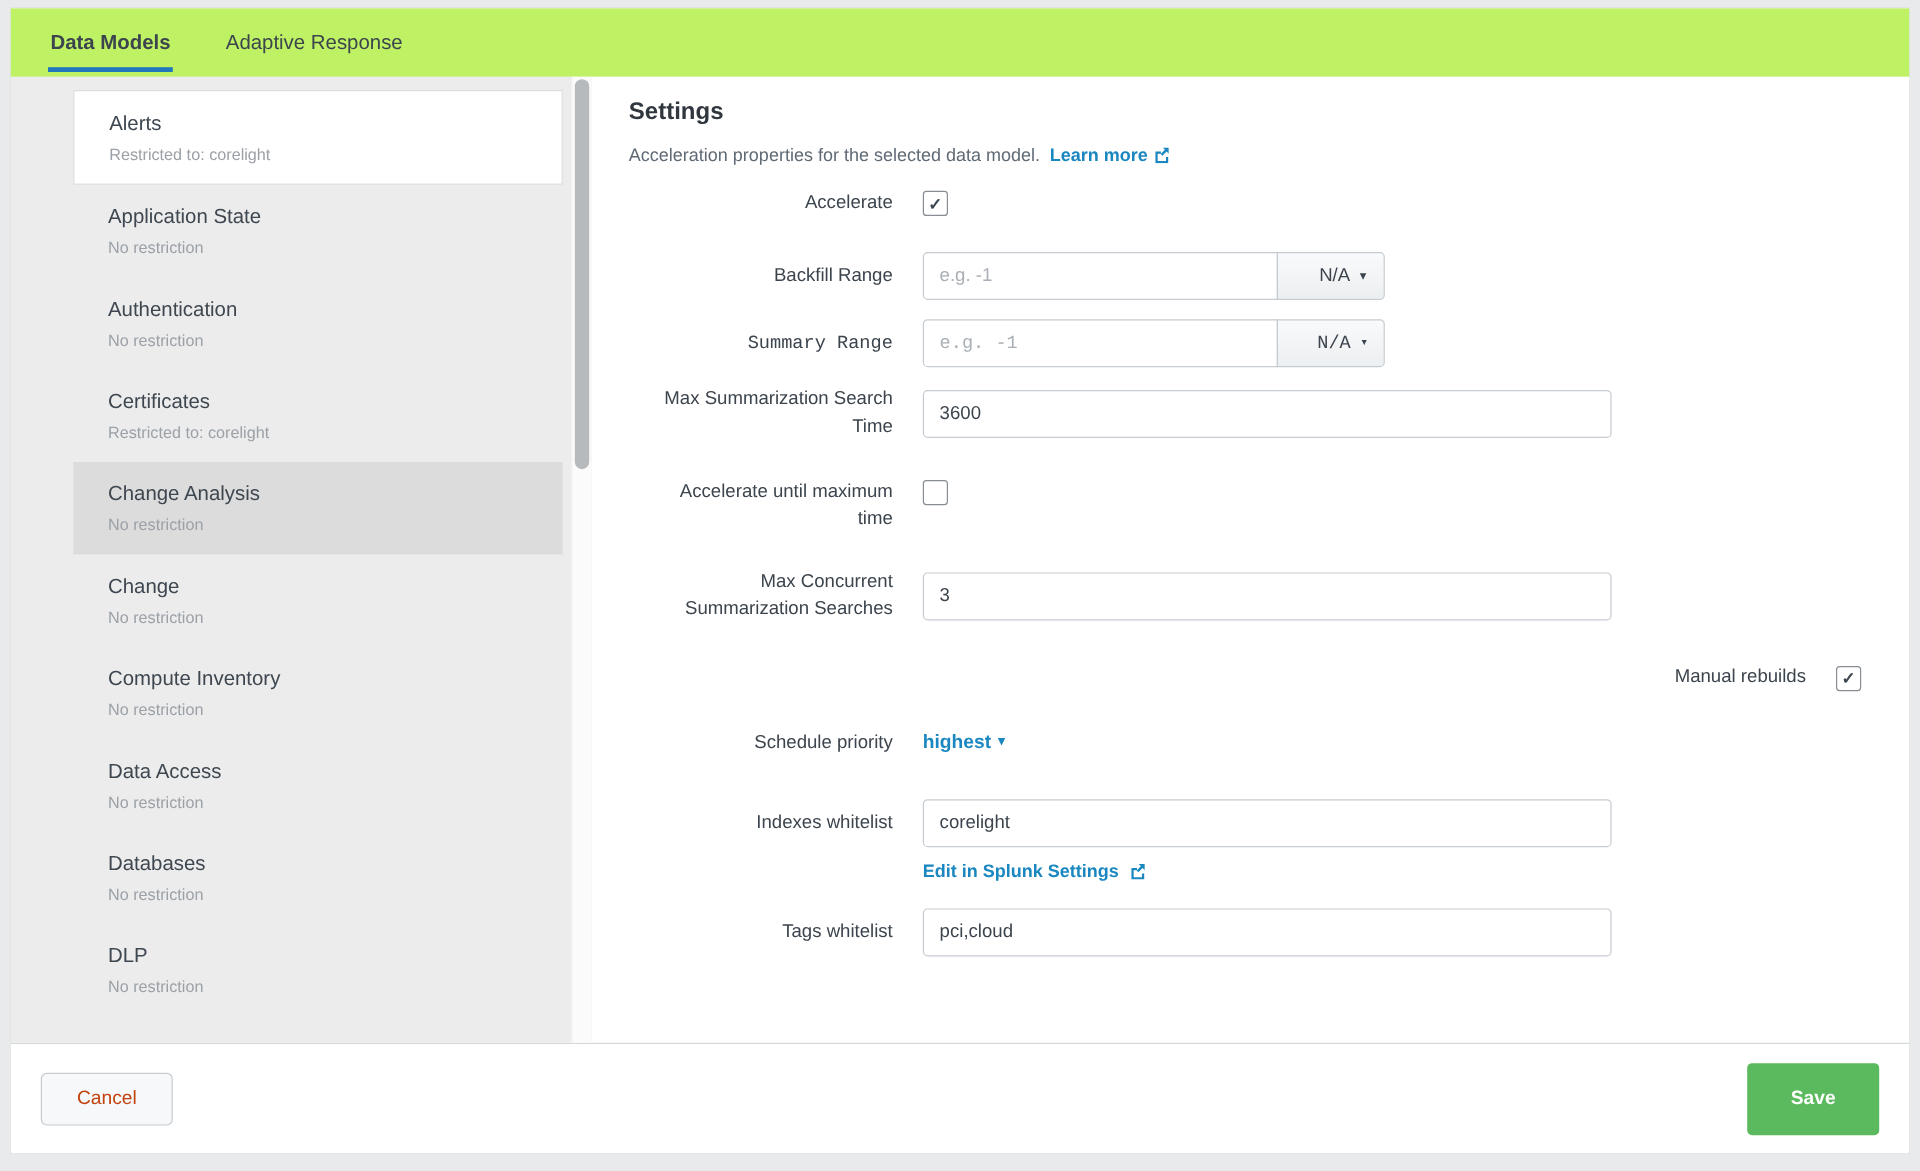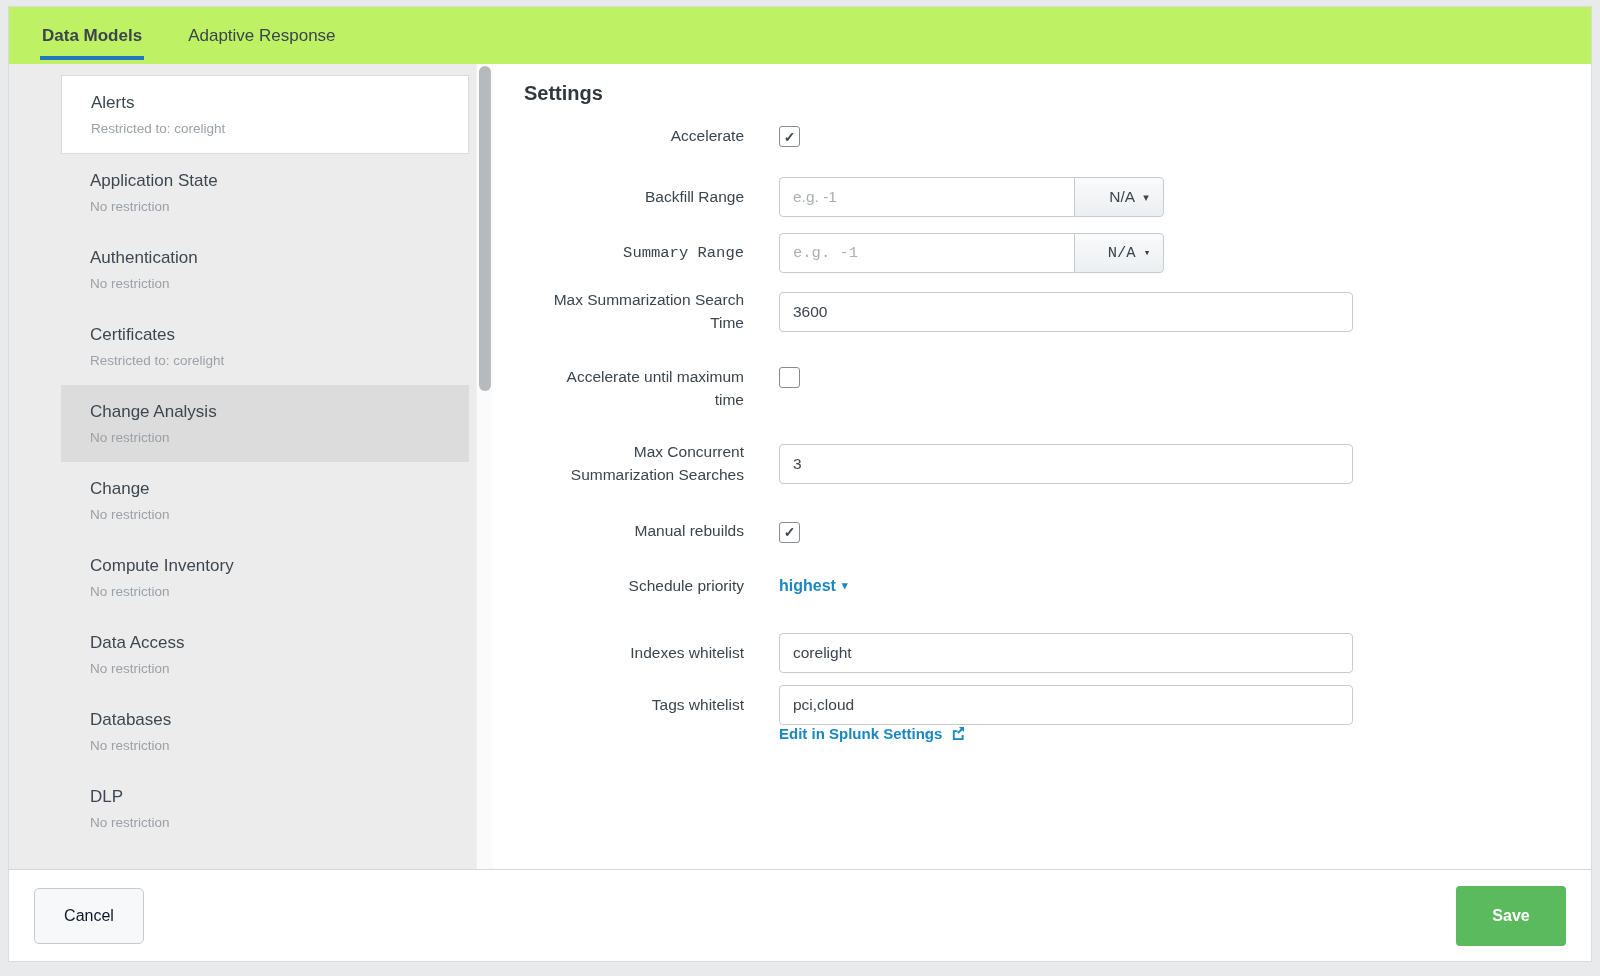--- a/index.html
+++ b/index.html
@@ -40,21 +40,21 @@
   .side-scroll-thumb{position:absolute;top:2px;left:2px;width:12px;height:325px;background:#b7babd;border-radius:7px;cursor:pointer;}
   
   .main{flex:1;padding:18px 40px 0 31px;overflow:hidden;background:#fff;}
   .settings-title{font-size:20px;font-weight:bold;color:#31373e;}
   .settings-desc{margin-top:16px;font-size:15px;color:#5f6a75;}
   .link{color:var(--accent-blue);text-decoration:none;cursor:pointer;}
   .desc-link{font-weight:600;display:inline-flex;align-items:center;gap:4px;margin-left:4px;}
   .ext-icon svg{width:13px;height:13px;display:block;fill:var(--accent-blue);}
   
   .form{margin-top:20px;}
-  .row{display:flex;align-items:center;column-gap:35px;}
+  .row{display:flex;align-items:center;column-gap:25px;}
   .row.top{align-items:flex-start;}
   .row-label{flex:0 0 220px;text-align:right;font-size:15.5px;color:#3c444d;line-height:1.45;}
   .row-label .wrap{display:inline-block;max-width:205px;}
   .checkbox{width:21px;height:21px;border:1px solid #878d93;border-radius:3px;background:#fff;
     display:flex;align-items:center;justify-content:center;
     font-size:14px;font-weight:bold;color:#3e4750;cursor:pointer;margin-top:1px;}
   .text-input{height:40px;border:1px solid #c6cbd1;border-radius:4px;padding:0 13px;
     font-size:15.5px;color:#3c444d;font-family:inherit;background:#fff;outline:none;}
   .text-input::placeholder{color:#a9afb5;}
   .input-wide{width:574px;}
@@ -68,29 +68,29 @@
   .caret.blue{color:var(--accent-blue);}
   .priority-link{font-size:16px;font-weight:600;display:inline-flex;align-items:center;gap:6px;}
   .edit-link{font-size:15px;font-weight:600;display:inline-flex;align-items:center;gap:9px;}
   
   .row-accelerate{margin-bottom:30px;}
   .row-backfill{margin-bottom:16px;}
   .row-summary{margin-bottom:16px;font-family:Liberation Mono, monospace;}
   .row-maxsumm{margin-bottom:32px;}
   .row-acceluntil{margin-bottom:30px;}
   .row-maxconc{margin-bottom:34px;}
-  .row-manual{margin-bottom:32px;}
+  .row-manual{margin-bottom:32px;justify-content:flex-end;}
   .row-schedule{margin-bottom:36px;}
   .row-indexes{margin-bottom:12px;}
   .row-editlink{margin-bottom:22px;}
   
   .footer{flex:0 0 92px;border-top:1px solid #d5d8da;background:#fff;
     display:flex;align-items:center;justify-content:space-between;padding:0 25px;}
-  .btn-cancel{width:110px;height:56px;background:#f6f8f9;border:1px solid #c5cbd0;border-radius:5px;
-    font-size:16px;color:#0f172a;cursor:pointer;font-family:inherit;}
+  .btn-cancel{width:110px;height:44px;background:#f6f8f9;border:1px solid #c5cbd0;border-radius:5px;
+    font-size:16px;color:#c2410c;cursor:pointer;font-family:inherit;}
   .btn-save{width:110px;height:60px;background:var(--save-green);border:none;border-radius:4px;
     font-size:16px;font-weight:bold;color:#fff;cursor:pointer;font-family:inherit;}
 </style>
 </head>
 <body>
 
 <div class="dialog">
 
   <div class="tabbar">
     <div class="tab active">
@@ -158,20 +158,32 @@
 
       </div>
       <div class="side-scroll-track">
         <div class="side-scroll-thumb"></div>
       </div>
     </div>
 
     <div class="main">
       <div class="settings-title">Settings</div>
 
+      <div class="settings-desc">
+        <span>Acceleration properties for the selected data model.</span>
+        <a class="link desc-link">
+          <span>Learn more</span>
+          <span class="ext-icon">
+            <svg viewBox="0 0 14 14">
+                <path d="M2 3.5h5v2H4V12h7.5V8.5h2V14H2V3.5z"></path>
+                <path d="M8.5 0H14v5.5l-2-2L8.2 7.3 6.7 5.8 10.5 2l-2-2z"></path>
+              </svg>
+          </span>
+        </a>
+      </div>
 
       <div class="form">
 
         <div class="row row-accelerate">
           <div class="row-label">
             <span class="wrap">Accelerate</span>
           </div>
           <div class="checkbox is-checked">✓</div>
         </div>
 
@@ -237,42 +249,42 @@
             <span>highest</span>
             <span class="caret blue">▾</span>
           </a>
         </div>
 
         <div class="row row-indexes">
           <div class="row-label">
             <span class="wrap">Indexes whitelist</span>
           </div>
           <input class="text-input input-wide" type="text" value="corelight" style="">
-        </div>
-
-        <div class="row row-tags">
-          <div class="row-label">
-            <span class="wrap">Tags whitelist</span>
-          </div>
-          <input class="text-input input-wide" type="text" value="pci,cloud" style="">
         </div>
 
         <div class="row row-editlink">
           <div class="row-label"></div>
           <a class="link edit-link">
             <span>Edit in Splunk Settings</span>
             <span class="ext-icon">
               <svg viewBox="0 0 14 14">
                   <path d="M2 3.5h5v2H4V12h7.5V8.5h2V14H2V3.5z"></path>
                   <path d="M8.5 0H14v5.5l-2-2L8.2 7.3 6.7 5.8 10.5 2l-2-2z"></path>
                 </svg>
             </span>
           </a>
         </div>
 
+        <div class="row row-tags">
+          <div class="row-label">
+            <span class="wrap">Tags whitelist</span>
+          </div>
+          <input class="text-input input-wide" type="text" value="pci,cloud" style="">
+        </div>
+
       </div>
     </div>
   </div>
 
   <div class="footer">
     <button class="btn-cancel">Cancel</button>
     <button class="btn-save">Save</button>
   </div>
 
 </div>

